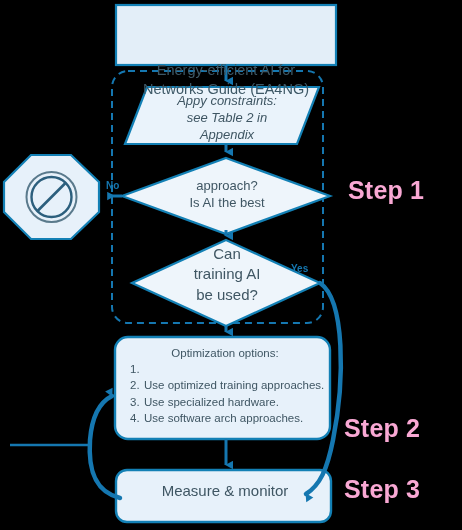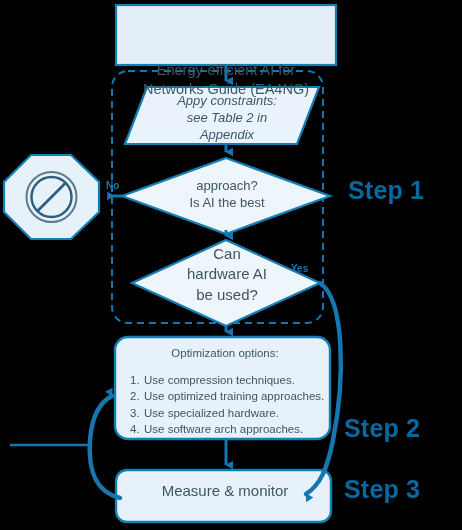--- a/index.html
+++ b/index.html
@@ -80,21 +80,21 @@
   #options-box-text {
     left: 122px;
     top: 346px;
     width: 206px;
     font-size: 11.5px;
     text-align: left;
   }
   #options-heading {
     text-align: center;
     display: block;
-    margin-bottom: 12px;
+    margin-bottom: 1px;
   }
   .opt-row {
     display: flex;
     align-items: flex-start;
     margin-top: 1px;
   }
   .opt-num {
     width: 22px;
     flex: 0 0 22px;
     text-align: left;
@@ -136,21 +136,21 @@
     line-height: 1.22;
     text-align: left;
     pointer-events: none;
   }
 
   
   .step-label {
     position: absolute;
     font-size: 25px;
     font-weight: bold;
-    color: #0369a1;
+    color: #f9a8d4;
     letter-spacing: 0.2px;
     pointer-events: none;
   }
   #step1 { left: 348px; top: 176px; }
   #step2 { left: 344px; top: 370px; margin-top: 44px; }
   #step3 { left: 344px; top: 475px; }
 </style>
 </head>
 <body>
 
@@ -222,30 +222,29 @@
     <div>Appendix</div>
   </div>
 
   <div class="node-text" id="decision1-text">
     <div>approach?</div>
     <div>Is AI the best</div>
   </div>
 
   <div class="node-text" id="decision2-text">
     <div>Can</div>
-    <div>hardware AI</div>
+    <div>training AI</div>
     <div>be used?</div>
   </div>
 
   <div class="node-text" id="options-box-text">
     <span id="options-heading">Optimization options:</span>
 
     <div class="opt-row">
       <span class="opt-num">1.</span>
-      <span class="opt-label">Use compression techniques.</span>
     </div>
     <div class="opt-row">
       <span class="opt-num">2.</span>
       <span class="opt-label">Use optimized training approaches.</span>
     </div>
     <div class="opt-row">
       <span class="opt-num">3.</span>
       <span class="opt-label">Use specialized hardware.</span>
     </div>
     <div class="opt-row">

